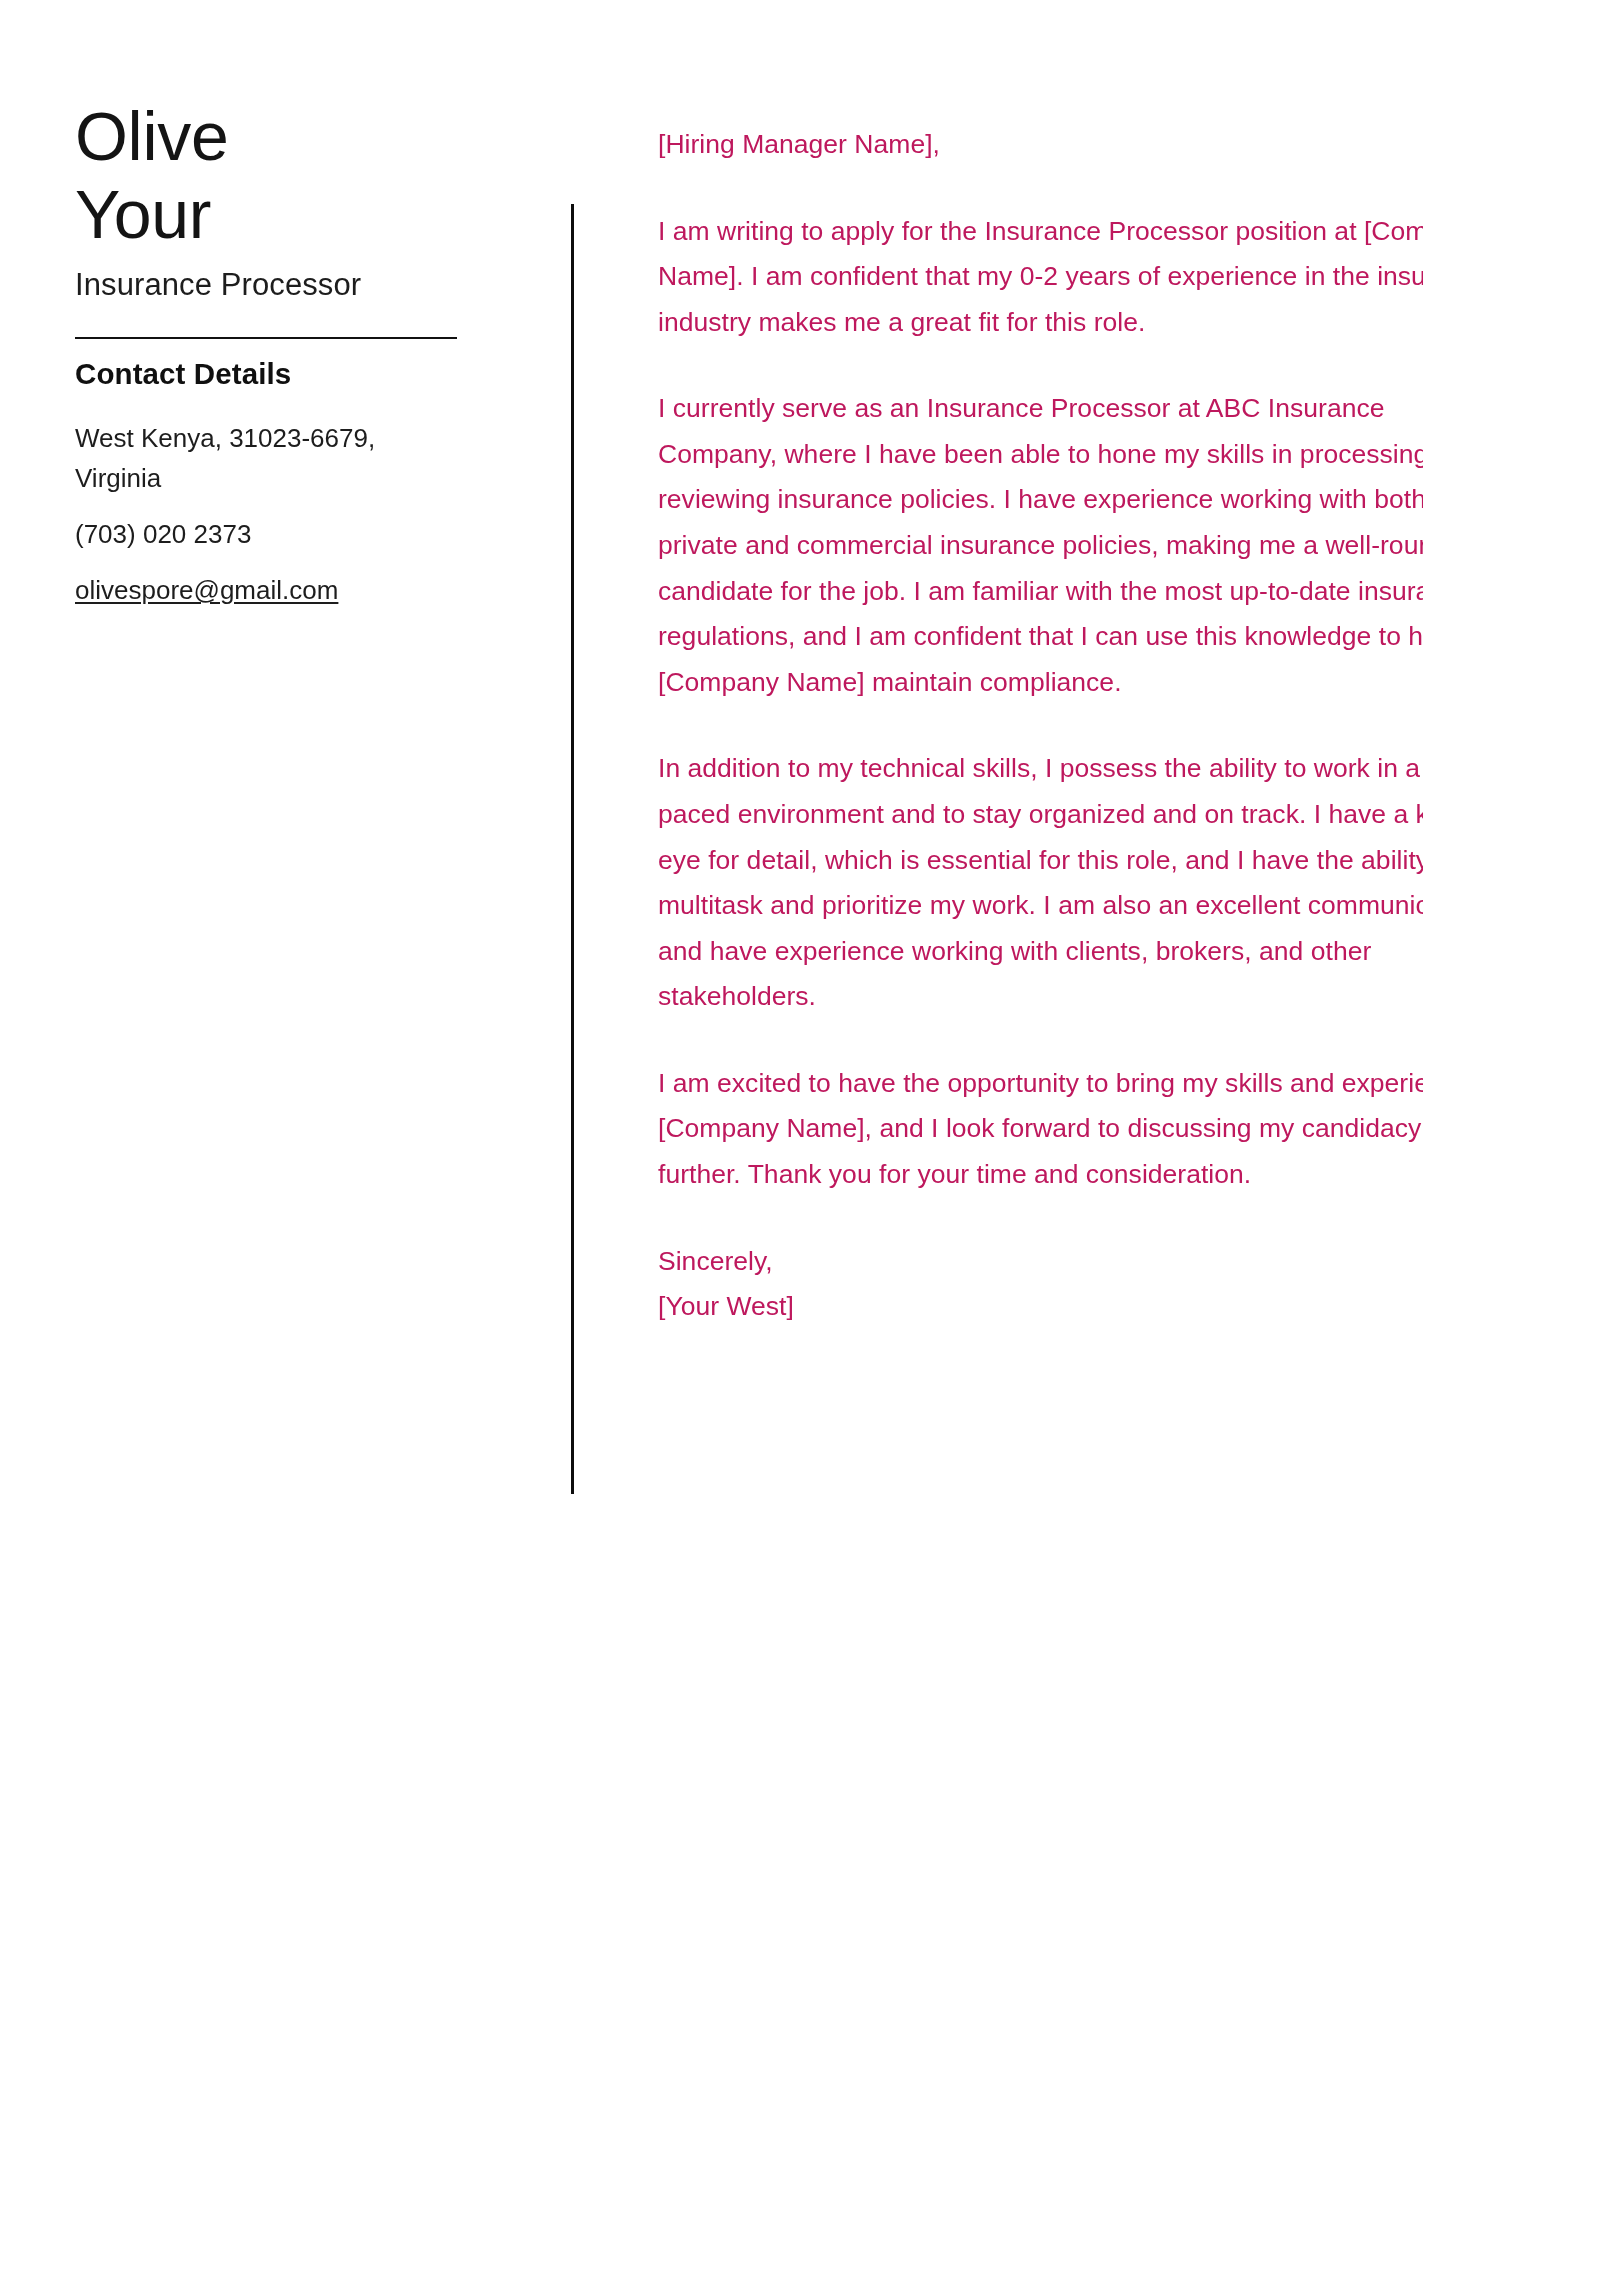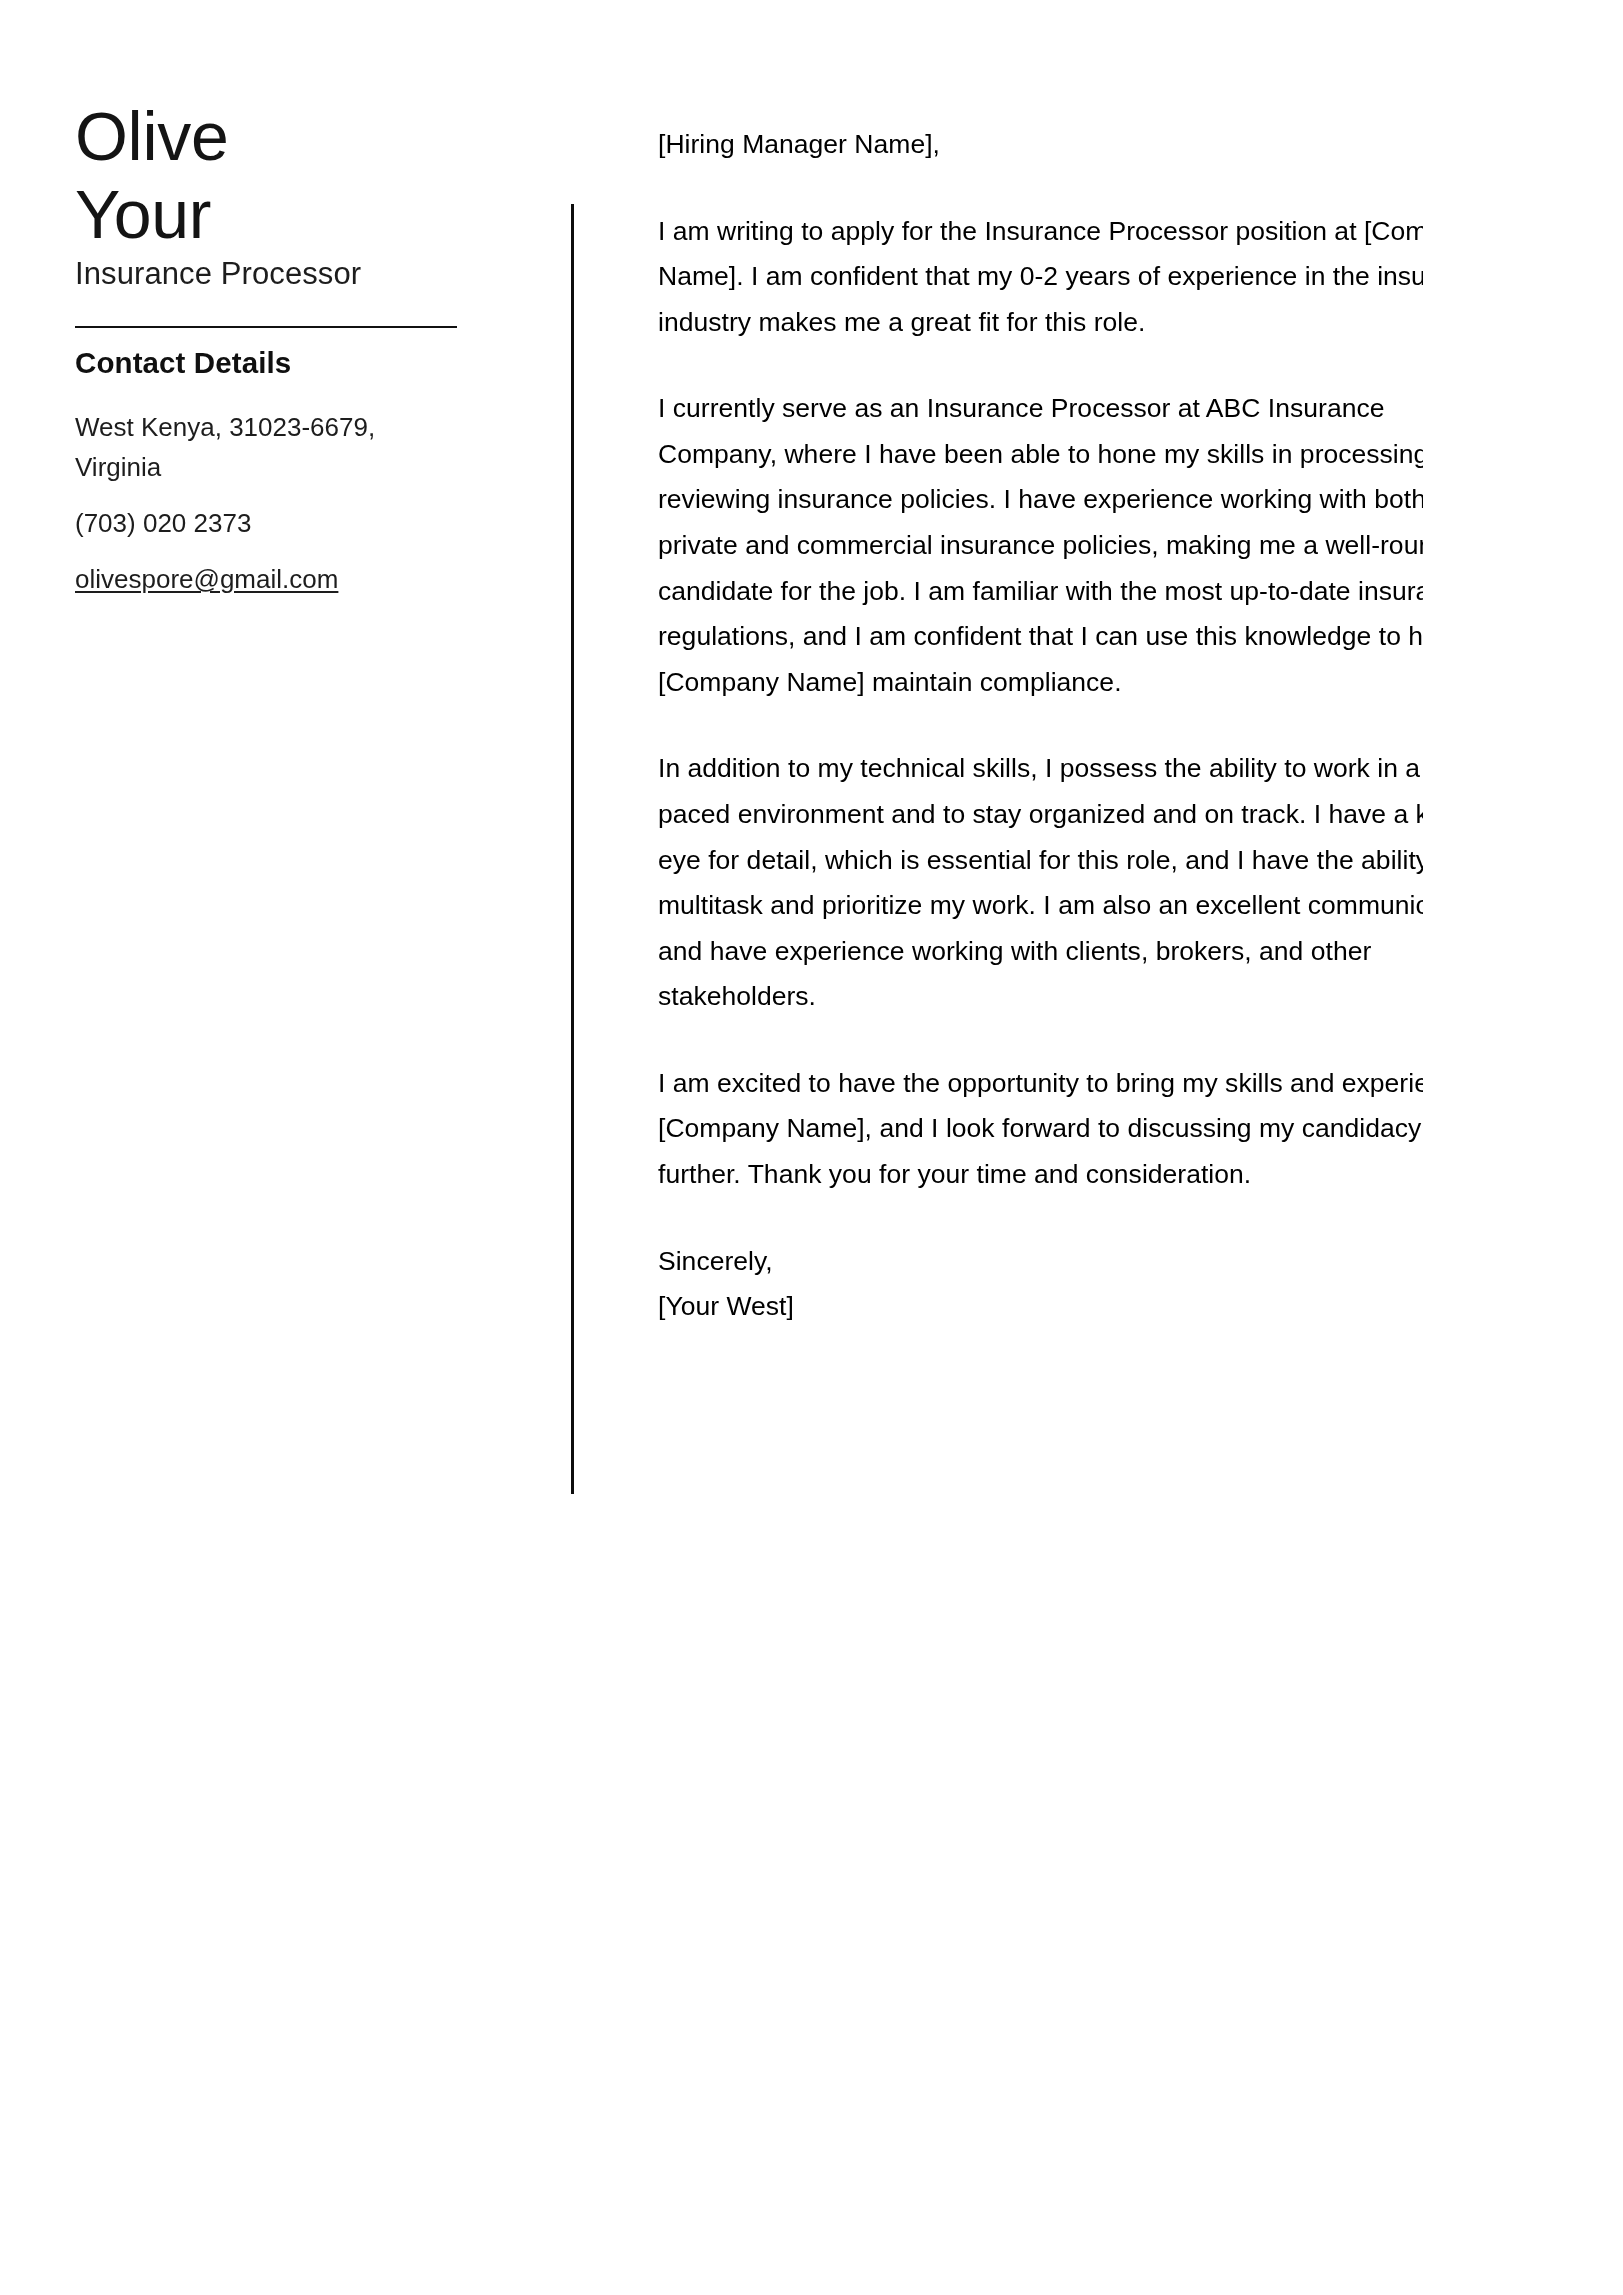--- a/index.html
+++ b/index.html
@@ -38,21 +38,21 @@
     font-size: 68px;
     font-weight: 300;
     line-height: 1.14;
     letter-spacing: -0.3px;
     color: #141414;
     white-space: nowrap;
   }
 
   .job-title {
     display: block;
-    margin-top: 2px;
+    margin-top: 13px;
     font-size: 31px;
     font-weight: 400;
     line-height: 1.2;
     color: #1d1d1d;
     letter-spacing: 0.1px;
   }
 
   .divider-rule {
     width: 382px;
     height: 2px;
@@ -109,21 +109,21 @@
     left: 658px;
     top: 122px;
     width: 845px;
   }
 
   .letter p {
     margin: 0 0 41px 0;
     font-size: 26.5px;
     font-weight: 400;
     line-height: 1.72;
-    color: #000000;
+    color: #be185d;
     text-align: left;
     letter-spacing: 0.03px;
   }
 
   .salutation {
     margin-bottom: 41px !important;
   }
 
   .signoff {
     margin-bottom: 0 !important;

